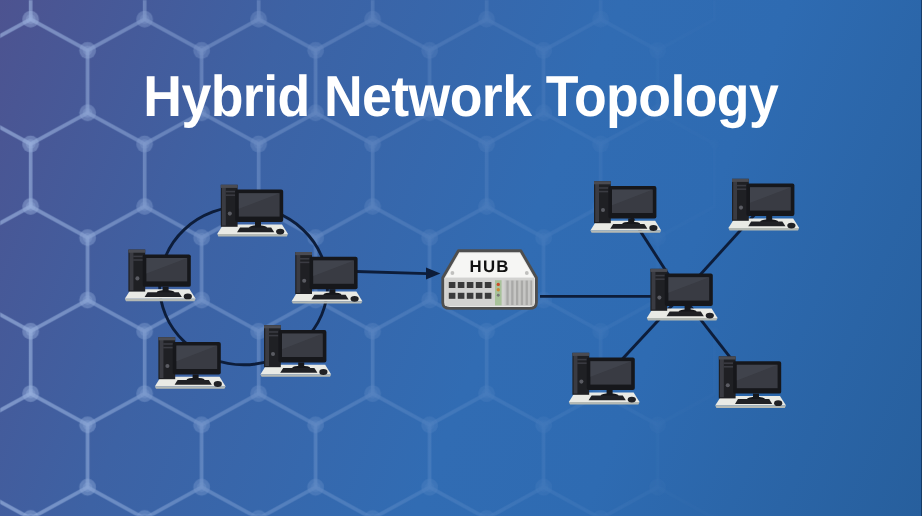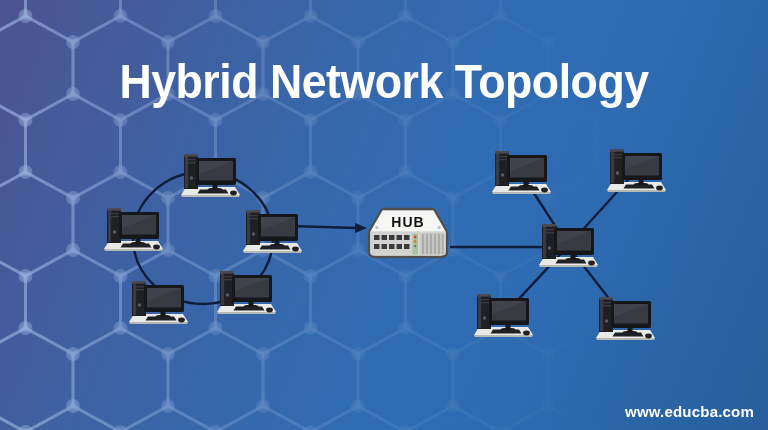--- a/index.html
+++ b/index.html
@@ -189,14 +189,13 @@
         <rect x="58" y="25.8" width="1.9" height="20.4" fill="#a9a9a7"></rect>
         <rect x="62" y="25.8" width="1.9" height="20.4" fill="#a9a9a7"></rect>
         <rect x="66" y="25.8" width="1.9" height="20.4" fill="#a9a9a7"></rect>
         <rect x="70" y="25.8" width="1.9" height="20.4" fill="#a9a9a7"></rect>
         <rect x="74" y="25.8" width="1.5" height="20.4" fill="#a9a9a7"></rect>
       </g>
       <text class="hub-label" x="40" y="18.5" text-anchor="middle">HUB</text>
     </g>
   </svg>
 
-  <div class="watermark">www.educba.com</div>
 </div>
 
 </body></html>

